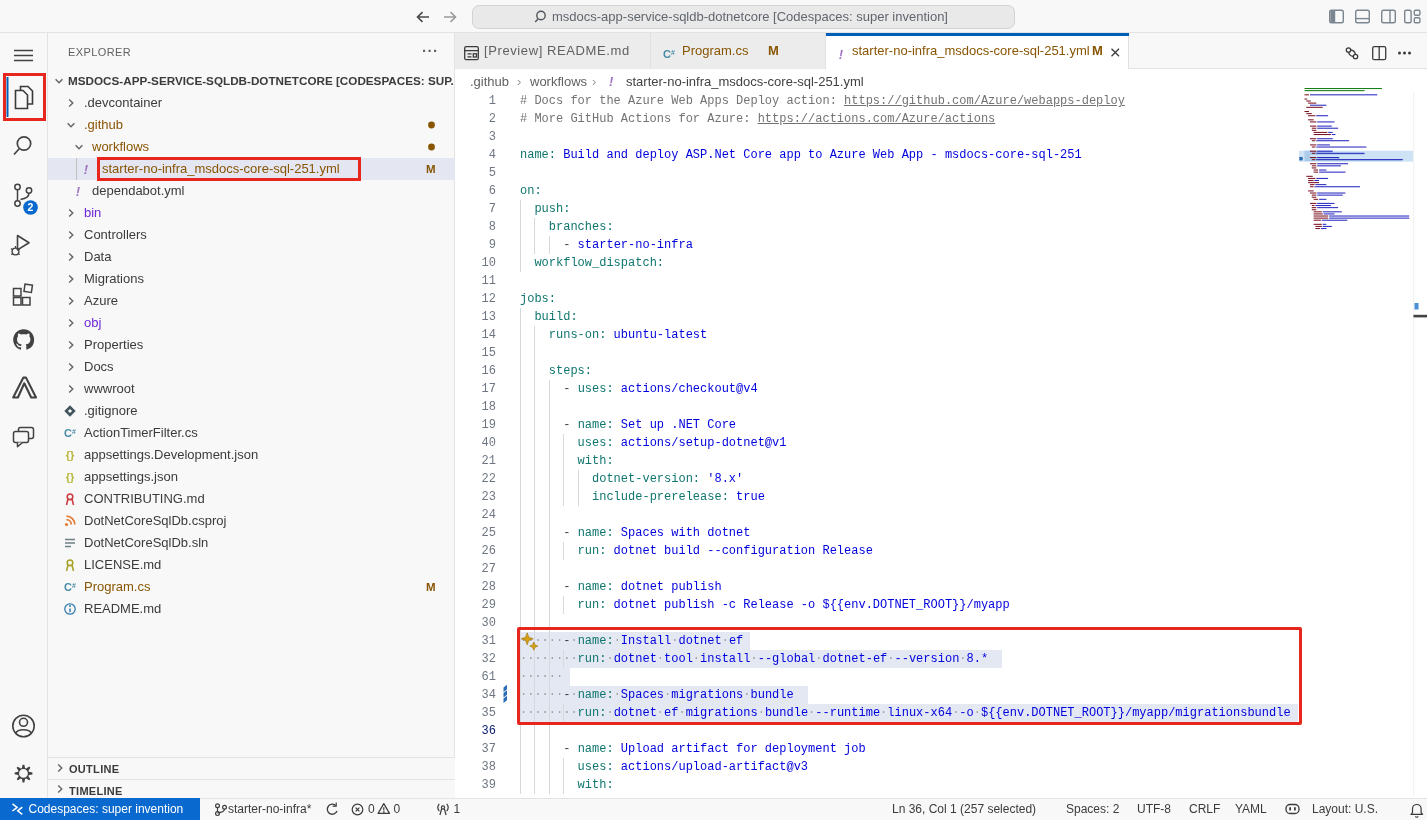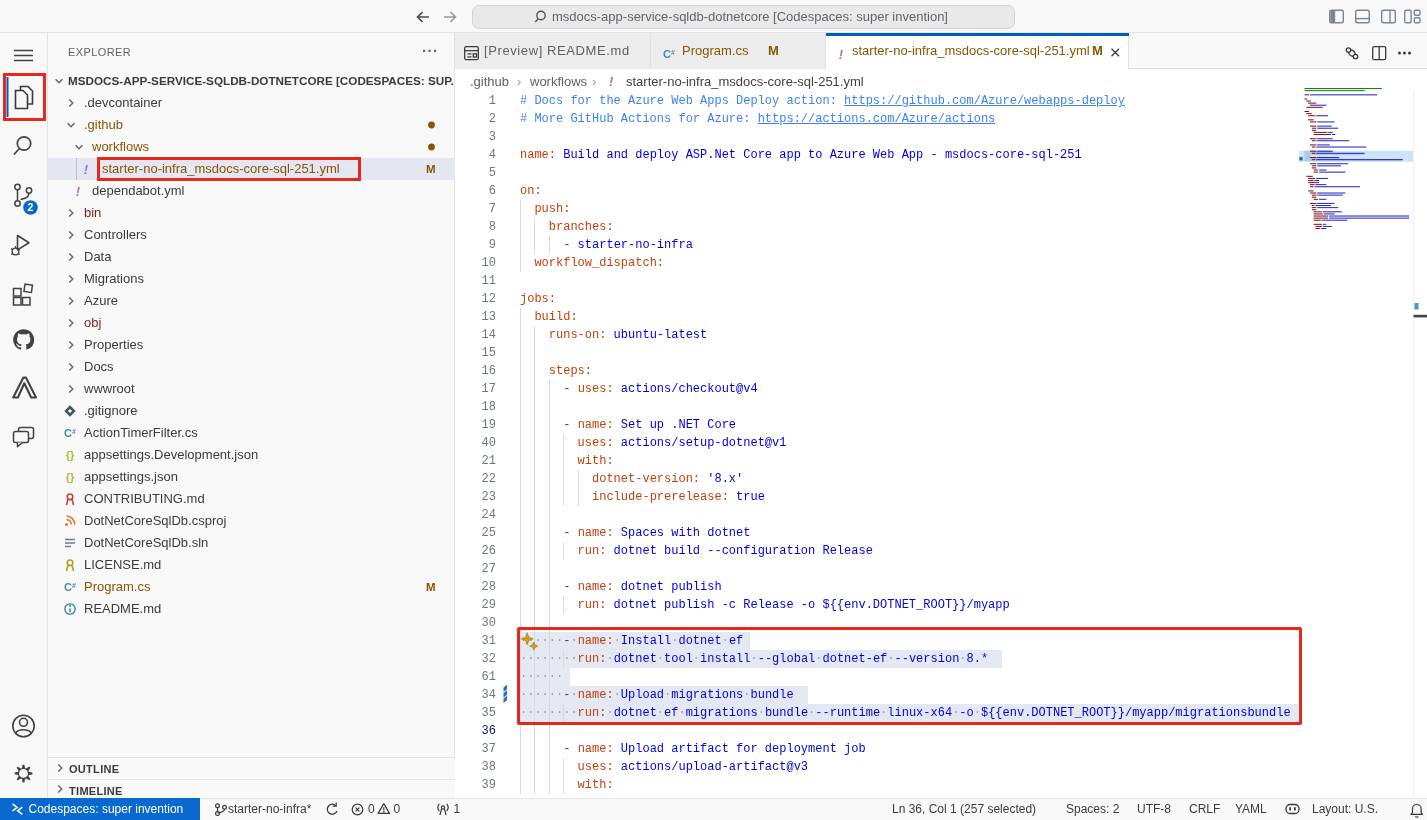--- a/index.html
+++ b/index.html
@@ -6,36 +6,36 @@
 #titlebar{left:0;top:0;width:1427px;height:33px;background:#f8f8f8;border-bottom:1px solid #e3e3e3}
 #cmdbox{left:472px;top:4.5px;width:543px;height:24px;background:#e9e9e9;border:1px solid #d2d2d7;border-radius:7px}
 #cmdtext{left:552px;top:9px;font-size:13px;color:#61666d}
 #activitybar{left:0;top:33px;width:48px;height:765px;background:#f8f8f8;border-right:1px solid #e3e3e3}
 #sidebar{left:48px;top:33px;width:407px;height:765px;background:#f8f8f8;border-right:1px solid #e3e3e3}
 #explhdr{left:68px;top:46px;font-size:11px;color:#616161;letter-spacing:0.4px}
 #expldots{left:422px;top:42px;font-size:15px;color:#616161;font-weight:bold;letter-spacing:0.5px}
 .trow{position:absolute;height:22px;line-height:22px;font-size:13px;color:#3b3b3b;white-space:nowrap}
 .trow.root{font-weight:bold;font-size:11.7px;max-width:386px;overflow:hidden}
 .trow.mod{color:#895503}
-.trow.ign{color:#7f1d1d}
+.trow.ign{color:#6d28d9}
 .selrow{position:absolute;left:48px;width:407px;height:22px;background:#e4e6f1}
 .mbadge{position:absolute;left:426px;width:14px;height:22px;line-height:22px;font-size:11.5px;font-weight:600;color:#895503}
 .pane{position:absolute;left:48px;width:407px;height:22px;border-top:1px solid #e3e3e3;font-size:11px;font-weight:bold;color:#3b3b3b;line-height:22px;padding-left:21px;letter-spacing:0.3px;background:#f8f8f8}
 #tabbar{left:455px;top:33px;width:972px;height:36px;background:#f8f8f8;border-bottom:1px solid #e3e3e3}
 .tab{position:absolute;top:33px;height:36px;font-size:13px;color:#616161;background:#ececec;border-right:1px solid #e0e0e0}
 #tab3{background:#fff}
 #tab3border{left:826px;top:33px;width:303px;height:2.5px;background:#005fb8}
 .tabtext{position:absolute;top:10px;white-space:nowrap}
 #breadcrumb{left:455px;top:70px;width:972px;height:22px;background:#fff}
 .bc{position:absolute;top:74px;font-size:13px;color:#616161;white-space:nowrap}
 .num{position:absolute;left:455px;width:41px;text-align:right;height:18px;line-height:18px;font-family:"Liberation Mono",monospace;font-size:12px;color:#6e7681}
 .num.anum{color:#0b216f}
 .cl{position:absolute;left:520px;height:18px;line-height:18px;font-family:"Liberation Mono",monospace;font-size:12px;white-space:pre;color:#3b3b3b}
 .cl i{font-style:normal}
-i.k{color:#c2410c} i.v{color:#0101dd} i.c{color:#3b82f6} i.u{text-decoration:underline} i.d{color:#3b3b3b} i.w{color:#a0a0a0}
+i.k{color:#0f766e} i.v{color:#0101dd} i.c{color:#737373} i.u{text-decoration:underline} i.d{color:#3b3b3b} i.w{color:#a0a0a0}
 .selr{position:absolute;left:520px;height:18px;background:#e3e8f3}
 .ig{position:absolute;width:1px;background:#d6d9dd}
 #redbox-code{left:517px;top:627px;width:785px;height:98px;border:3.5px solid #e7261d;border-radius:2px}
 #redbox-tree{left:97px;top:157px;width:264px;height:24px;border:3px solid #e7261d}
 #redbox-act{left:3px;top:73px;width:43px;height:48px;border:3.5px solid #e7261d}
 #statusbar{left:0;top:798px;width:1427px;height:22px;background:#f8f8f8;border-top:1px solid #e3e3e3}
 #remote{left:0;top:798px;width:200px;height:22px;background:#0a69cf}
 .sbt{position:absolute;top:798px;height:22px;line-height:22px;font-size:12px;color:#3b3b3b;white-space:nowrap}
 .sbt.wh{color:#fff}
 #ovl{position:absolute;left:0;top:0;overflow:visible}
@@ -173,21 +173,21 @@
 <div class="cl" style="top:452px">        <i class="k">with:</i></div>
 <div class="cl" style="top:470px">          <i class="k">dotnet-version:</i><i class="v"> '8.x'</i></div>
 <div class="cl" style="top:488px">          <i class="k">include-prerelease:</i><i class="v"> true</i></div>
 <div class="cl" style="top:524px">      <i class="d">-</i> <i class="k">name:</i><i class="v"> Spaces with dotnet</i></div>
 <div class="cl" style="top:542px">        <i class="k">run:</i><i class="v"> dotnet build --configuration Release</i></div>
 <div class="cl" style="top:578px">      <i class="d">-</i> <i class="k">name:</i><i class="v"> dotnet publish</i></div>
 <div class="cl" style="top:596px">        <i class="k">run:</i><i class="v"> dotnet publish -c Release -o ${{env.DOTNET_ROOT}}/myapp</i></div>
 <div class="cl" style="top:632px"><i class="w">······</i><i class="d">-</i><i class="w">·</i><i class="k">name:</i><i class="w">·</i><i class="v">Install</i><i class="w">·</i><i class="v">dotnet</i><i class="w">·</i><i class="v">ef</i></div>
 <div class="cl" style="top:650px"><i class="w">········</i><i class="k">run:</i><i class="w">·</i><i class="v">dotnet</i><i class="w">·</i><i class="v">tool</i><i class="w">·</i><i class="v">install</i><i class="w">·</i><i class="v">--global</i><i class="w">·</i><i class="v">dotnet-ef</i><i class="w">·</i><i class="v">--version</i><i class="w">·</i><i class="v">8.*</i></div>
 <div class="cl" style="top:668px"><i class="w">······</i></div>
-<div class="cl" style="top:686px"><i class="w">······</i><i class="d">-</i><i class="w">·</i><i class="k">name:</i><i class="w">·</i><i class="v">Upload</i><i class="w">·</i><i class="v">migrations</i><i class="w">·</i><i class="v">bundle</i></div>
+<div class="cl" style="top:686px"><i class="w">······</i><i class="d">-</i><i class="w">·</i><i class="k">name:</i><i class="w">·</i><i class="v">Spaces</i><i class="w">·</i><i class="v">migrations</i><i class="w">·</i><i class="v">bundle</i></div>
 <div class="cl" style="top:704px"><i class="w">········</i><i class="k">run:</i><i class="w">·</i><i class="v">dotnet</i><i class="w">·</i><i class="v">ef</i><i class="w">·</i><i class="v">migrations</i><i class="w">·</i><i class="v">bundle</i><i class="w">·</i><i class="v">--runtime</i><i class="w">·</i><i class="v">linux-x64</i><i class="w">·</i><i class="v">-o</i><i class="w">·</i><i class="v">${{env.DOTNET_ROOT}}/myapp/migrationsbundle</i></div>
 <div class="cl" style="top:740px">      <i class="d">-</i> <i class="k">name:</i><i class="v"> Upload artifact for deployment job</i></div>
 <div class="cl" style="top:758px">        <i class="k">uses:</i><i class="v"> actions/upload-artifact@v3</i></div>
 <div class="cl" style="top:776px">        <i class="k">with:</i></div>
 <svg id="mini" width="1427" height="820" viewBox="0 0 1427 820" style="position:absolute;left:0;top:0">
 <path d="M503.5 687.5 l3.5-2.8 v4.5 l-3.5 2.8 z M503.5 693 l3.5-2.8 v4.5 l-3.5 2.8 z M503.5 698.5 l3.5-2.8 v4.5 l-3.5 2.8 z" fill="#2b6cb8"></path>
 <path d="M527.2 632.8 l1.6 4.4 4.4 1.6 -4.4 1.6 -1.6 4.4 -1.6-4.4 -4.4-1.6 4.4-1.6 z" fill="#d4a017" stroke="#a87d10" stroke-width="0.7"></path>
 <path d="M533.8 642 l1.2 2.9 2.9 1.2 -2.9 1.2 -1.2 2.9 -1.2-2.9 -2.9-1.2 2.9-1.2 z" fill="#d4a017" stroke="#a87d10" stroke-width="0.7"></path>
 <rect x="1299" y="150.7" width="114" height="11.0" fill="#cfe3f7"></rect>
     <rect x="1304.5" y="150.7" width="28.2" height="2.09" fill="#a9cbe8"></rect>

